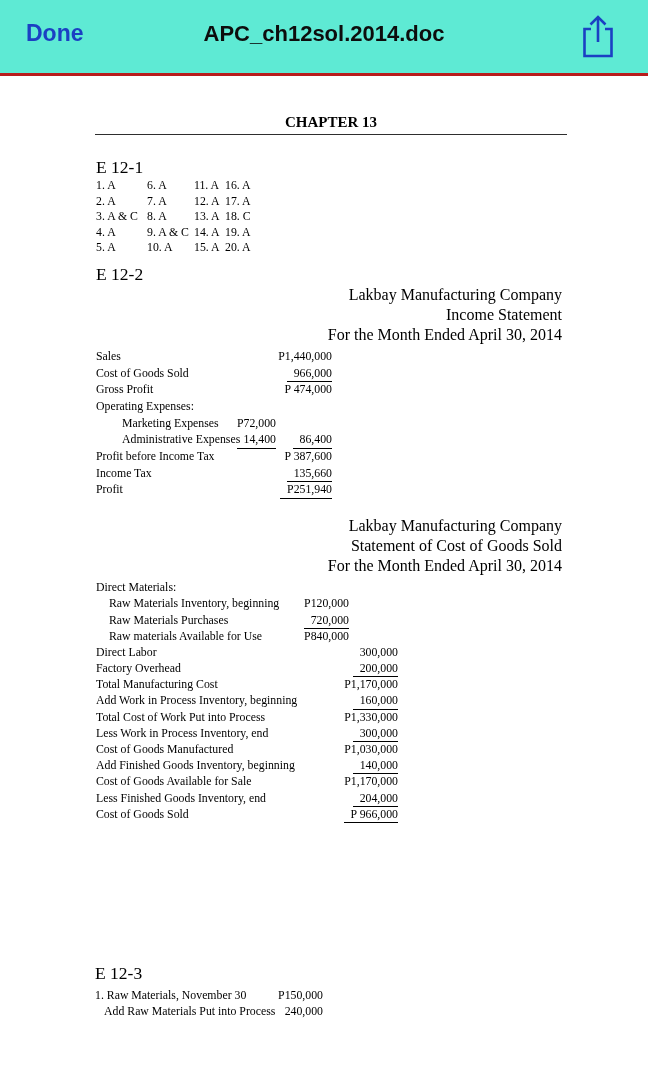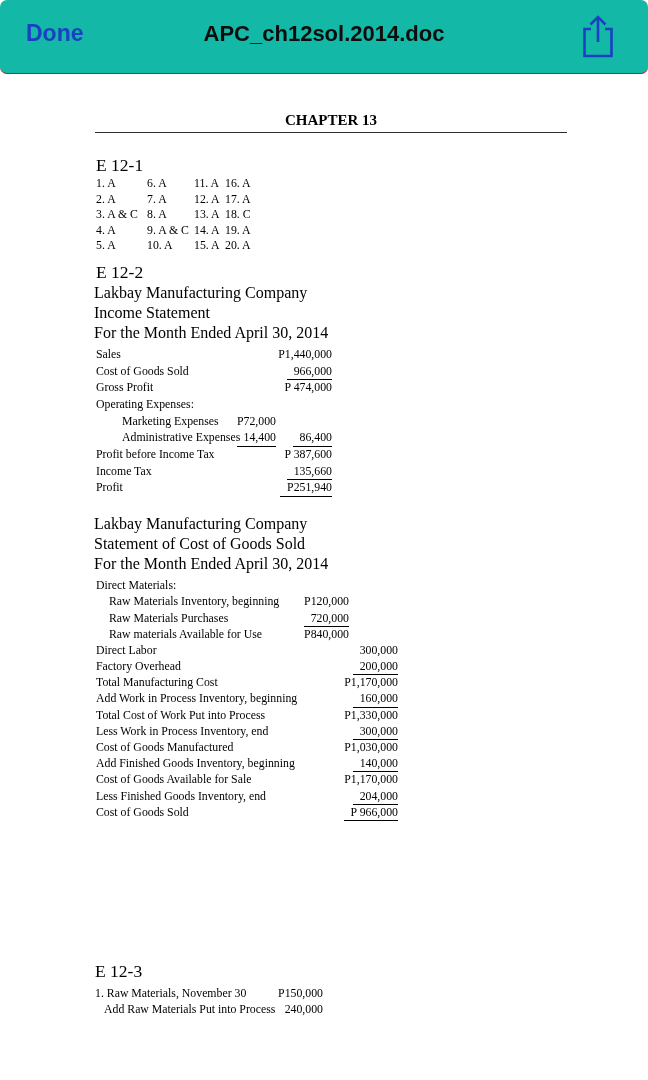--- a/index.html
+++ b/index.html
@@ -8,24 +8,23 @@
     overflow: hidden;
     background: #ffffff;
     font-family: "Liberation Serif", serif;
     color: #000;
   }
 
   
   .navbar {
     position: relative;
     height: 73px;
-    background: #14b8a6;
-    border-bottom: 1px solid #b91c1c;
+    background: #5eead4;
+    border-bottom: 3px solid #b91c1c;
     font-family: "Liberation Sans", sans-serif;
-    border-radius: 7px;
   }
   .done-btn {
     position: absolute; left: 26px; top: 20px;
     background: none; border: none; padding: 0;
     font-family: "Liberation Sans", sans-serif;
     font-size: 23px; font-weight: 700;
     color: #1b40c3; cursor: pointer;
   }
   .nav-title {
     position: absolute; left: 120px; right: 120px; top: 21px;
@@ -55,21 +54,21 @@
 
   .e121 { margin: 22px 0 0 96px; }
   .answers-grid {
     display: grid;
     grid-template-columns: 51px 47px 31px auto;
     font-size: 11.8px; line-height: 15.6px;
     white-space: nowrap;
   }
 
   .e122 { margin: 8px 0 0 96px; }
-  .stmt-title { width: 468px; margin-left: -2px; text-align: left; font-size: 16px; line-height: 20px; }
+  .stmt-title { width: 468px; margin-left: -2px; text-align: right; font-size: 16px; line-height: 20px; }
   .stmt-title.second { margin-top: 18px; }
 
   .fin { margin-top: 3px; font-size: 11.8px; }
   .fin .row { position: relative; height: 16.7px; line-height: 16.7px; white-space: nowrap; }
   .fin.income { width: 236px; }
   .fin.cogs { width: 302px; }
   .fin.cogs .row { height: 16.2px; line-height: 16.2px; }
   .amt { position: absolute; top: 0; }
   .a3 { right: 0; }
   .income .a2 { right: 56px; }

